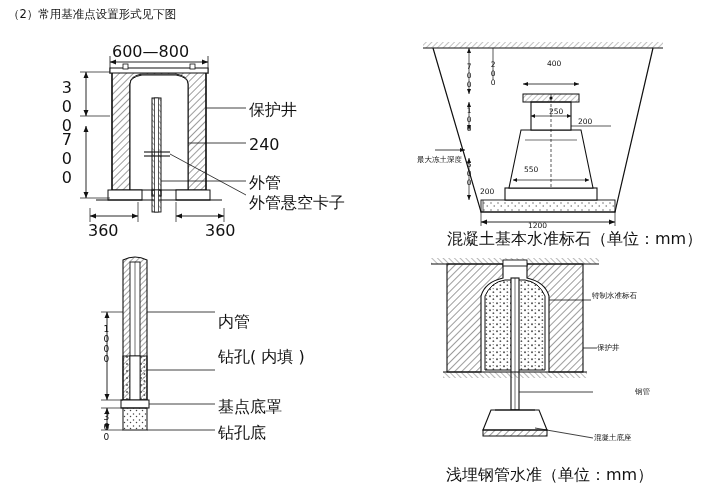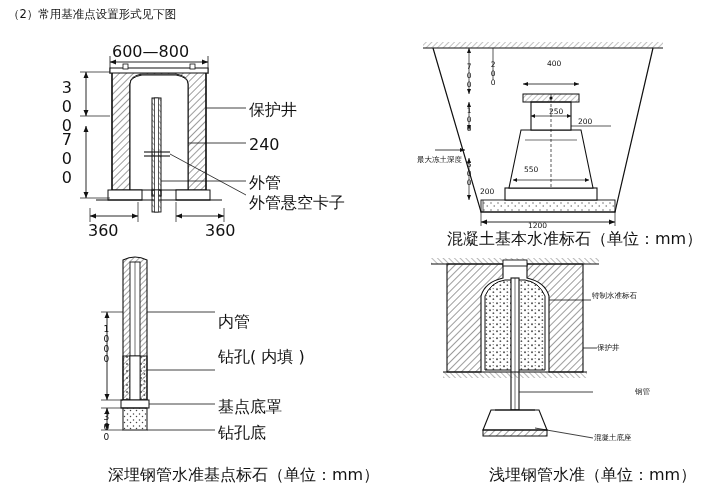--- a/index.html
+++ b/index.html
@@ -165,21 +165,20 @@
   </div>
 
   <div class="abs lbl vert sm" style="left:101px;top:324px;">1000</div>
   <div class="abs lbl vert sm" style="left:101px;top:412px;">360</div>
 
   <div class="abs lbl" style="left:218px;top:305px;margin-top:8px;">内管</div>
   <div class="abs lbl" style="left:218px;top:348px;">钻孔( 内填 )</div>
   <div class="abs lbl" style="left:218px;top:398px;">基点底罩</div>
   <div class="abs lbl" style="left:218px;top:424px;">钻孔底</div>
 
-  <div class="abs lbl cap" style="left:108px;top:466px;">深埋钢管水准基点标石（单位：mm）</div>
 
   <div class="abs" style="left:405px;top:40px;width:280px;height:190px;">
     <svg width="280" height="190" viewBox="0 0 280 190">
       <defs>
         <pattern id="hatchD" width="4" height="4" patternTransform="rotate(45)" patternUnits="userSpaceOnUse">
           <line x1="0" y1="0" x2="0" y2="4" stroke="#333" stroke-width="0.6"></line>
         </pattern>
         <pattern id="soilDots" width="7" height="7" patternUnits="userSpaceOnUse">
           <circle cx="2" cy="2" r="0.7" fill="#555"></circle>
           <circle cx="5.2" cy="5" r="0.7" fill="#555"></circle>
@@ -297,15 +296,15 @@
       <line x1="94" y1="140" x2="168" y2="140" stroke="#111" stroke-width="0.8"></line>
       <line x1="110" y1="176" x2="168" y2="186" stroke="#111" stroke-width="0.8"></line>
     </svg>
   </div>
 
   <div class="abs lbl xs" style="left:592px;top:292px;">特制水准标石</div>
   <div class="abs lbl xs" style="left:597px;top:344px;">保护井</div>
   <div class="abs lbl xs" style="left:594px;top:388px;margin-left:41px;">钢管</div>
   <div class="abs lbl xs" style="left:594px;top:434px;">混凝土底座</div>
 
-  <div class="abs lbl cap" style="left:446px;top:466px;margin-left:43px;">浅埋钢管水准（单位：mm）</div>
+  <div class="abs lbl cap" style="left:446px;top:466px;">浅埋钢管水准（单位：mm）</div>
 
 </div>
 
 </body></html>

